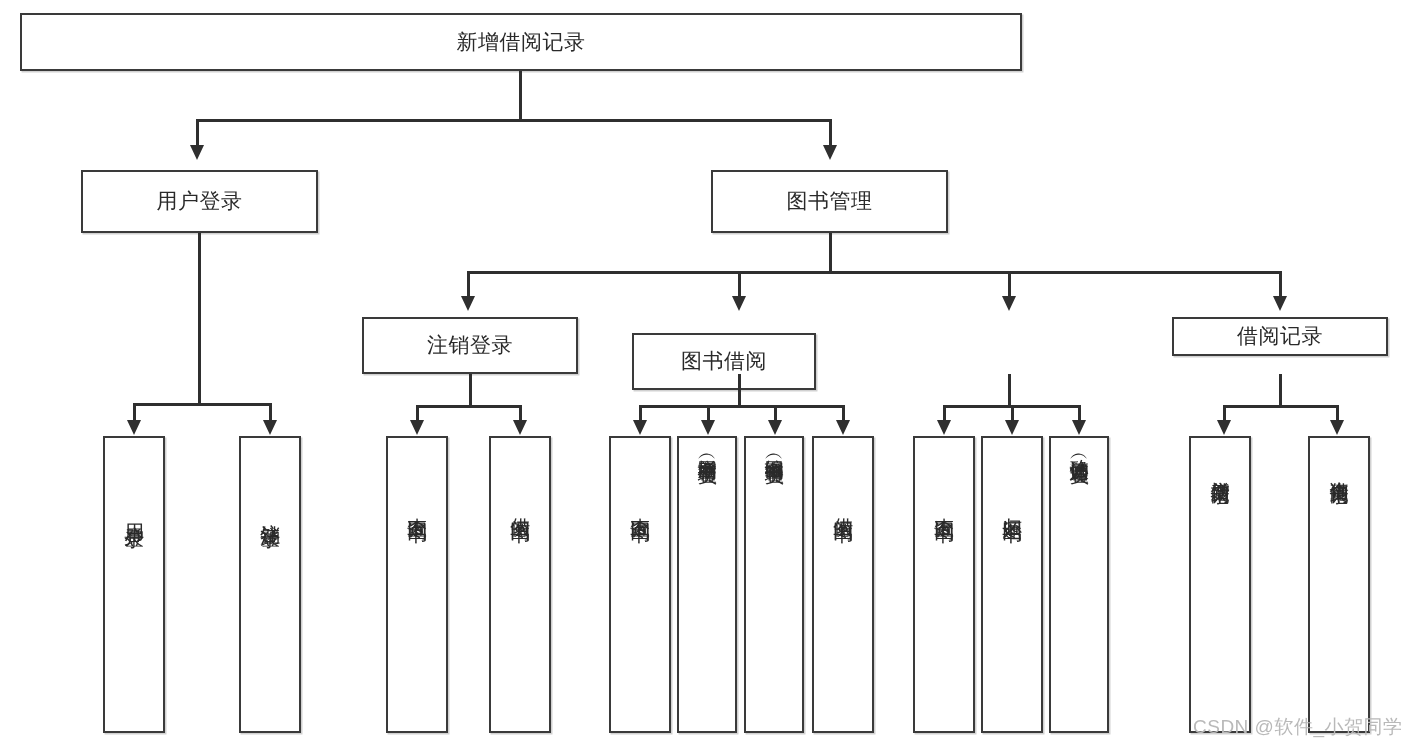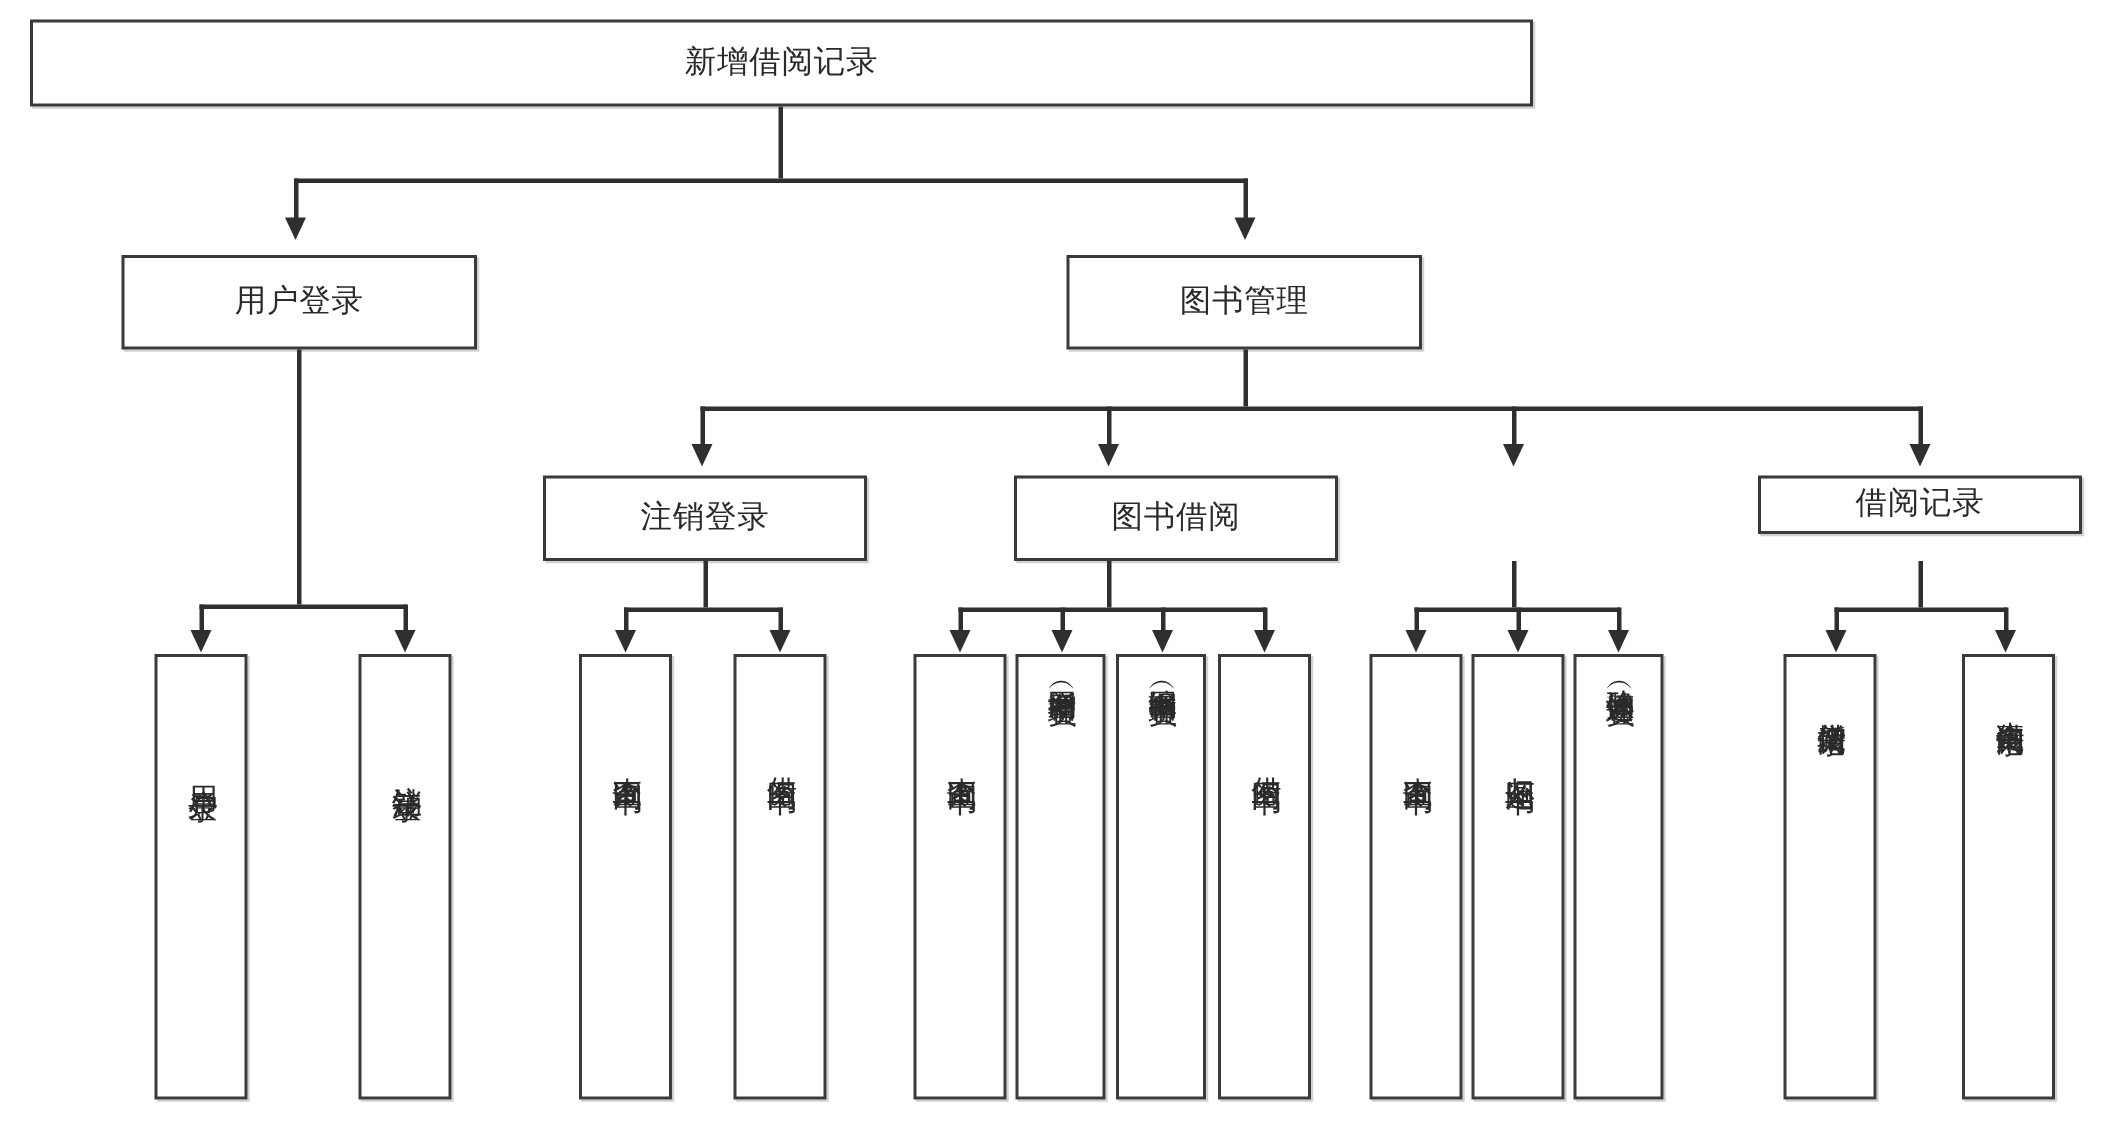--- a/index.html
+++ b/index.html
@@ -122,21 +122,21 @@
   <div class="ln v" style="left:1008px; top:271px; height:26px;"></div>
   <div class="ln v" style="left:1279px; top:271px; height:26px;"></div>
   <div class="arrow" style="left:461px; top:296px;"></div>
   <div class="arrow" style="left:732px; top:296px;"></div>
   <div class="arrow" style="left:1002px; top:296px;"></div>
   <div class="arrow" style="left:1273px; top:296px;"></div>
 
   <div class="node h" style="left:362px; top:317px; width:216px; height:57px;">
     <span class="label">注销登录</span>
   </div>
-  <div class="node h" style="left:632px; top:317px; width:216px; height:57px;margin-left:44px;">
+  <div class="node h" style="left:632px; top:333px; width:184px; height:57px;">
     <span class="label">图书借阅</span>
   </div>
   <div class="node h" style="left:1172px; top:317px; width:216px; height:39px;">
     <span class="label">借阅记录</span>
   </div>
 
   <div class="ln v" style="left:469px; top:374px; height:31px;"></div>
   <div class="ln h" style="left:416px; top:405px; width:106px;"></div>
   <div class="ln v" style="left:416px; top:405px; height:16px;"></div>
   <div class="ln v" style="left:519px; top:405px; height:16px;"></div>
@@ -207,14 +207,15 @@
     <span class="label">确认归还（管理员）</span>
   </div>
 
   <div class="node v tall" style="left:1189px; top:436px; width:62px; height:297px; padding-top:28px;">
     <span class="label">新增借阅记录</span>
   </div>
   <div class="node v tall" style="left:1308px; top:436px; width:62px; height:297px; padding-top:28px;">
     <span class="label">查询借阅记录</span>
   </div>
 
+  <div id="watermark" style="left:1193px; top:714px;">CSDN @软件_小贺同学</div>
 
 </div>
 
 </body></html>

